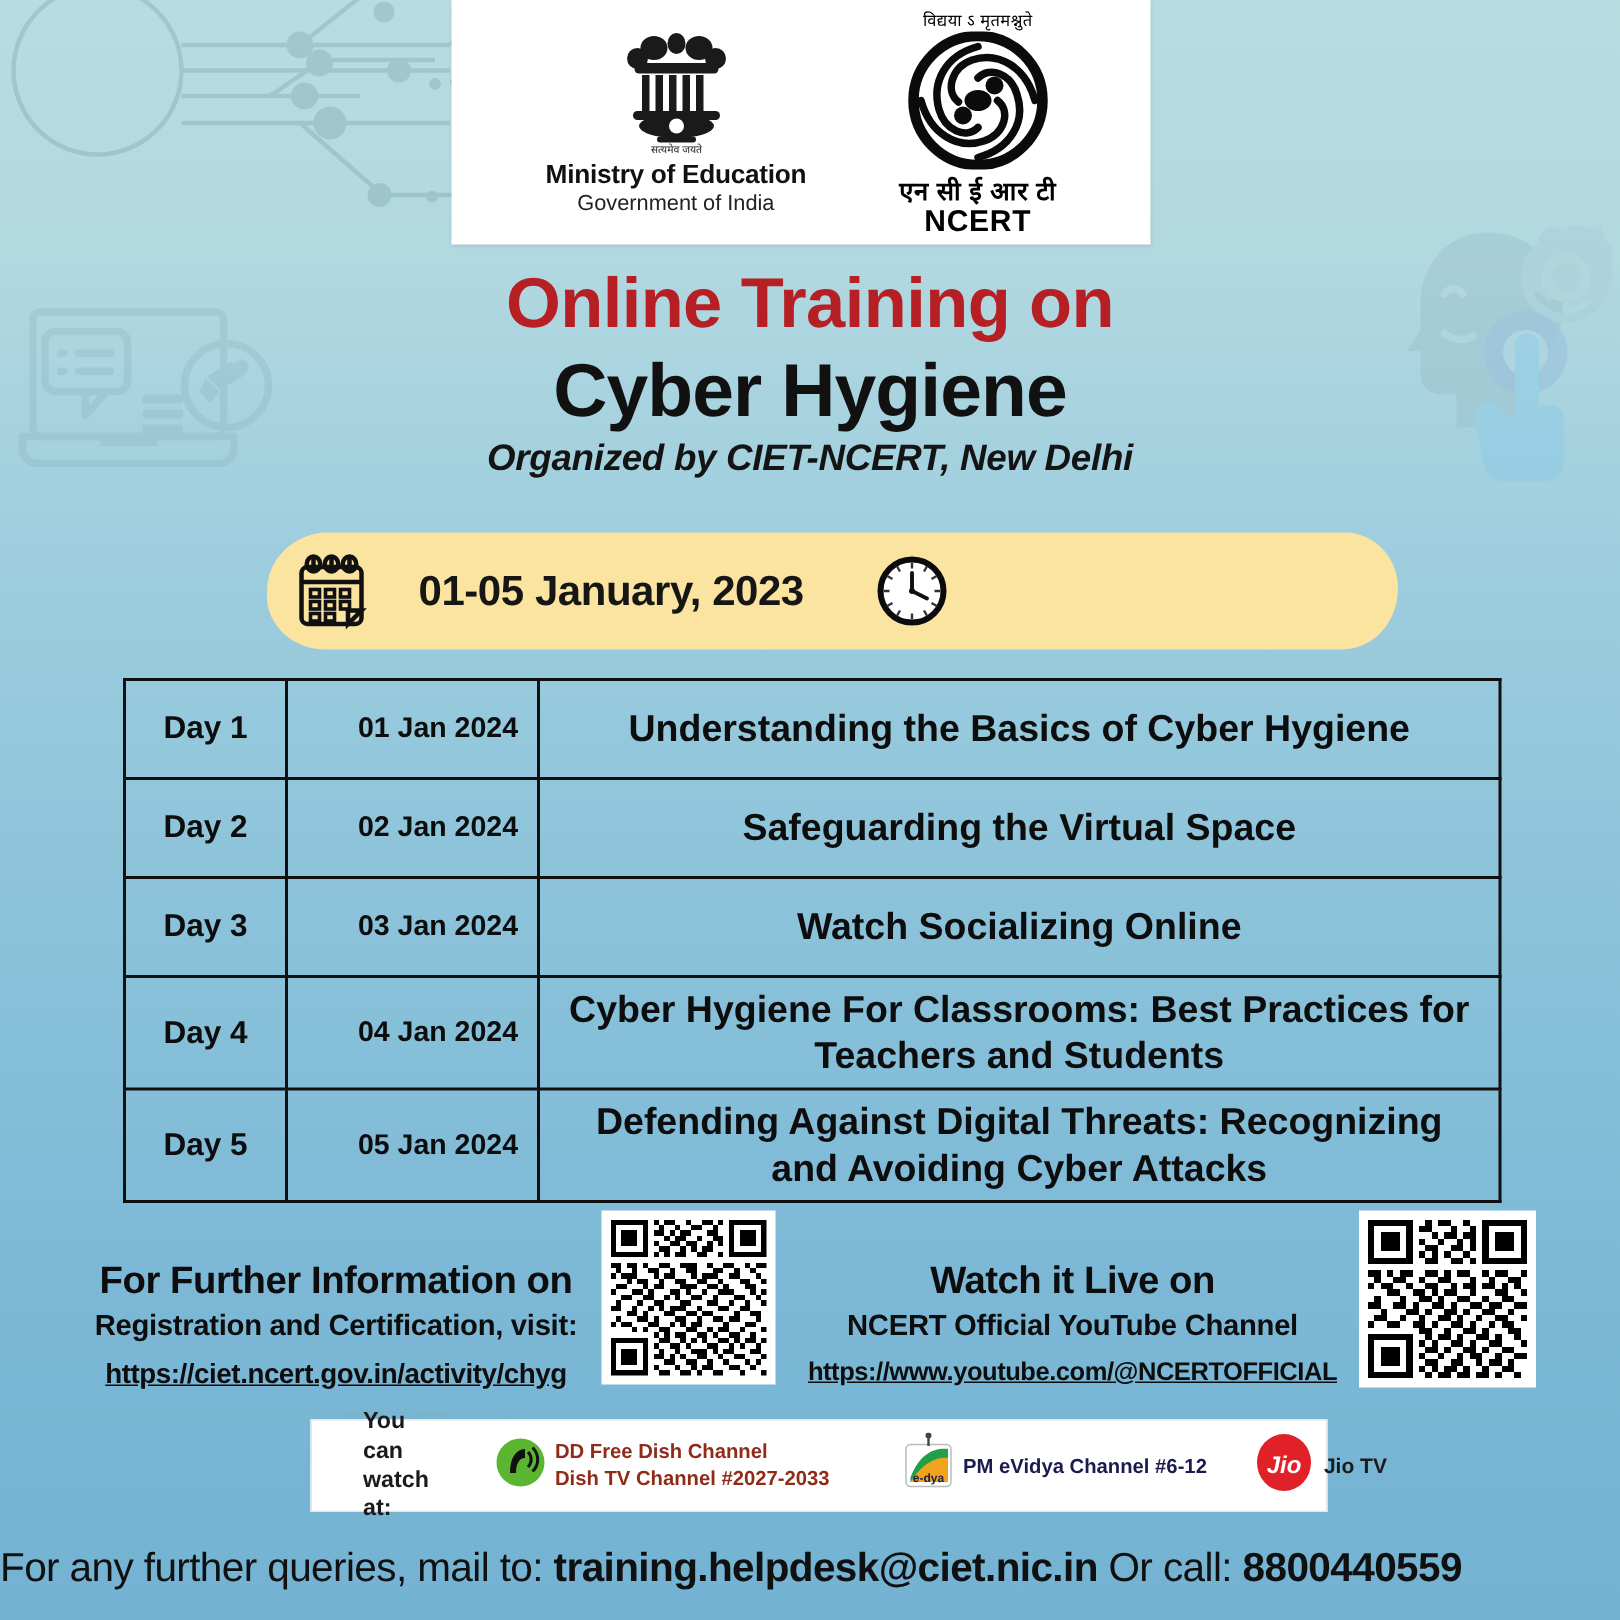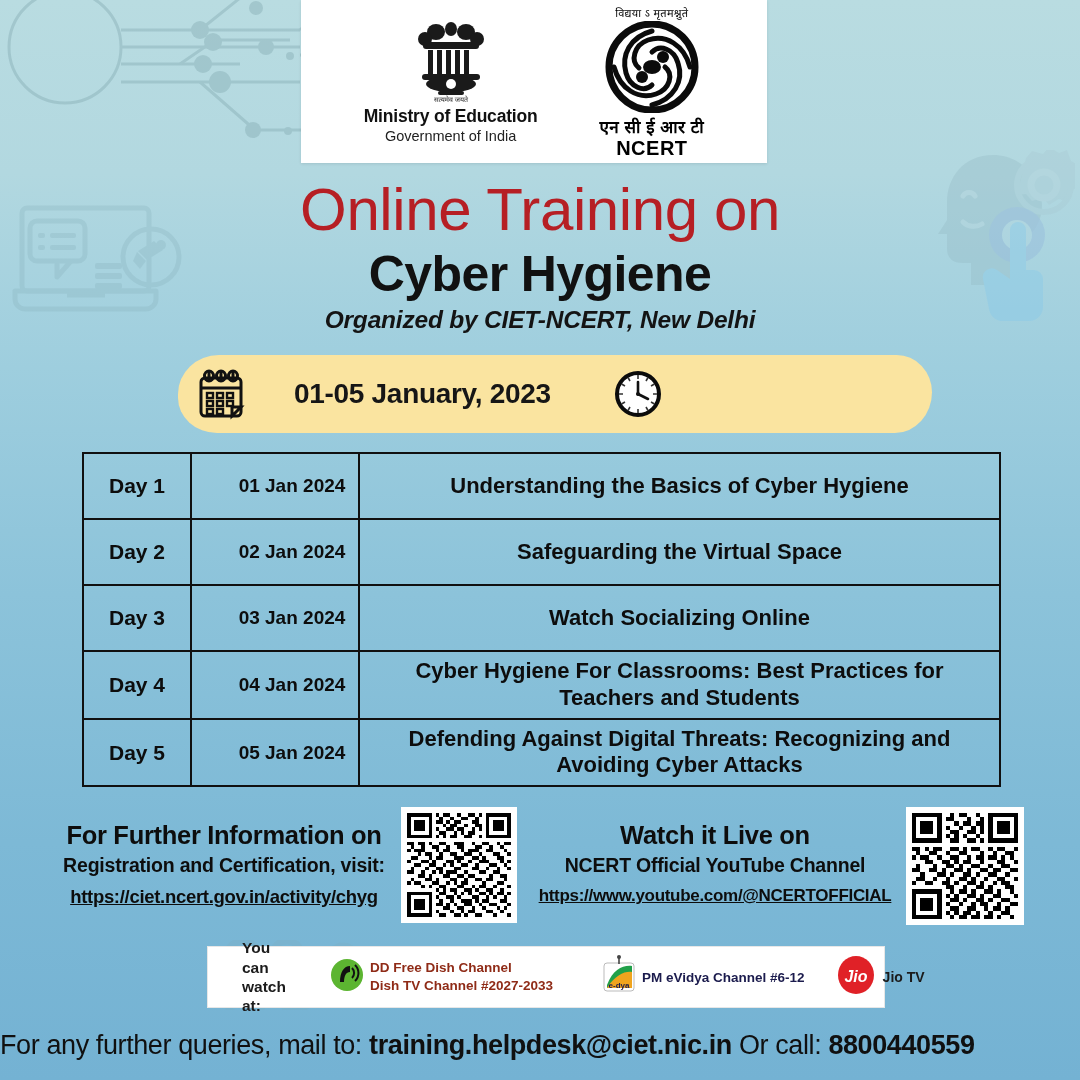--- a/index.html
+++ b/index.html
@@ -39,38 +39,38 @@
     text-align: center;
   }
   .emblem-sub { font-size: 14.5px; color: #222; margin-top: 1px; }
   .ncert-top { font-size: 11px; color: #000; margin-bottom: 1px; letter-spacing:.3px; }
   .ncert-hi  { font-size: 17px; font-weight: bold; color:#000; margin-top: 2px; letter-spacing:.5px;}
   .ncert-en  { font-size: 20px; font-weight: bold; color:#000; letter-spacing: .5px; line-height:1; }
 
   
   #title-wrap { position: absolute; top: 176px; left: 0; width: 1080px; text-align: center; }
   #title-line1 {
-    color: #b61f24; font-size: 60px; font-weight: normal; letter-spacing: -.4px; line-height: 1.12;
+    color: #b61f24; font-size: 47px; font-weight: bold; letter-spacing: -.4px; line-height: 1.12;
   }
   #title-line2 {
     color: #111111; font-size: 50px; font-weight: bold; letter-spacing: -.6px; line-height: 1.1;
     margin-top: 4px;
   }
   #organizer {
     color: #141414; font-size: 24.5px; font-weight: bold; font-style: italic;
     margin-top: 4px; letter-spacing: -.2px;
   }
 
   
   #banner {
     position: absolute; top: 355px; left: 178px;
     width: 754px; height: 78px;
     background: #fae4a0;
     border-radius: 44px 38px 40px 42px / 42px 40px 44px 38px;
-    display: flex; align-items: center; gap: 15px;
+    display: flex; align-items: center; gap: 0px;
   }
   #banner .slot { display: flex; align-items: center; }
   #cal-icon  { margin-left: 18px; }
   #banner-date {
     font-size: 28px; font-weight: bold; color: #161616; letter-spacing: -.3px;
     margin-left: 33px;
   }
   #clock-icon { margin-left: 48px; }
   #banner-time {
     font-size: 28px; font-weight: bold; color: #161616; letter-spacing: -.3px;
@@ -88,29 +88,29 @@
     border: 2.2px solid #101010;
     color: #0d0d0d;
     font-weight: bold;
     text-align: center;
     vertical-align: middle;
     padding: 6px 4px;
     line-height: 1.22;
   }
   #schedule td.c-day   { width: 108px;  font-size: 21px; }
   #schedule td.c-date  { width: 168px; font-size: 19px; padding-left: 38px; }
-  #schedule td.c-topic { font-size: 22px; padding-left: 12px; padding-right: 12px; }
+  #schedule td.c-topic { font-size: 25px; padding-left: 12px; padding-right: 12px; }
   #schedule tr.h1 td { height: 66px; }
   #schedule tr.h2 td { height: 66px; }
 
   
   .info-col { position: absolute; text-align: center; color: #0d0d0d; }
   #info-left  { top: 820px; left: 50px;  width: 348px; }
   #info-right { top: 820px; left: 535px; width: 360px; }
-  .info-h  { font-size: 25.5px; font-weight: bold; letter-spacing: -.3px; line-height: 1.18; }
+  .info-h  { font-size: 25.5px; font-weight: bold; letter-spacing: -.3px; line-height: 1.18; margin-top: 19px; }
   .info-s  { font-size: 19.5px; font-weight: bold; letter-spacing: -.2px; margin-top: 4px; }
   .info-l  { font-size: 18.5px; font-weight: bold; text-decoration: underline; margin-top: 9px; letter-spacing: -.3px; }
   #info-right .info-l { font-size: 17px; }
 
   .qr { position: absolute; background:#fff; padding:6px; }
   #qr-left  { top: 807px; left: 401px; width: 116px; height: 116px; }
   #qr-right { top: 807px; left: 906px; width: 118px; height: 118px; }
   .qr svg { display: block; width: 100%; height: 100%; }
 
   

